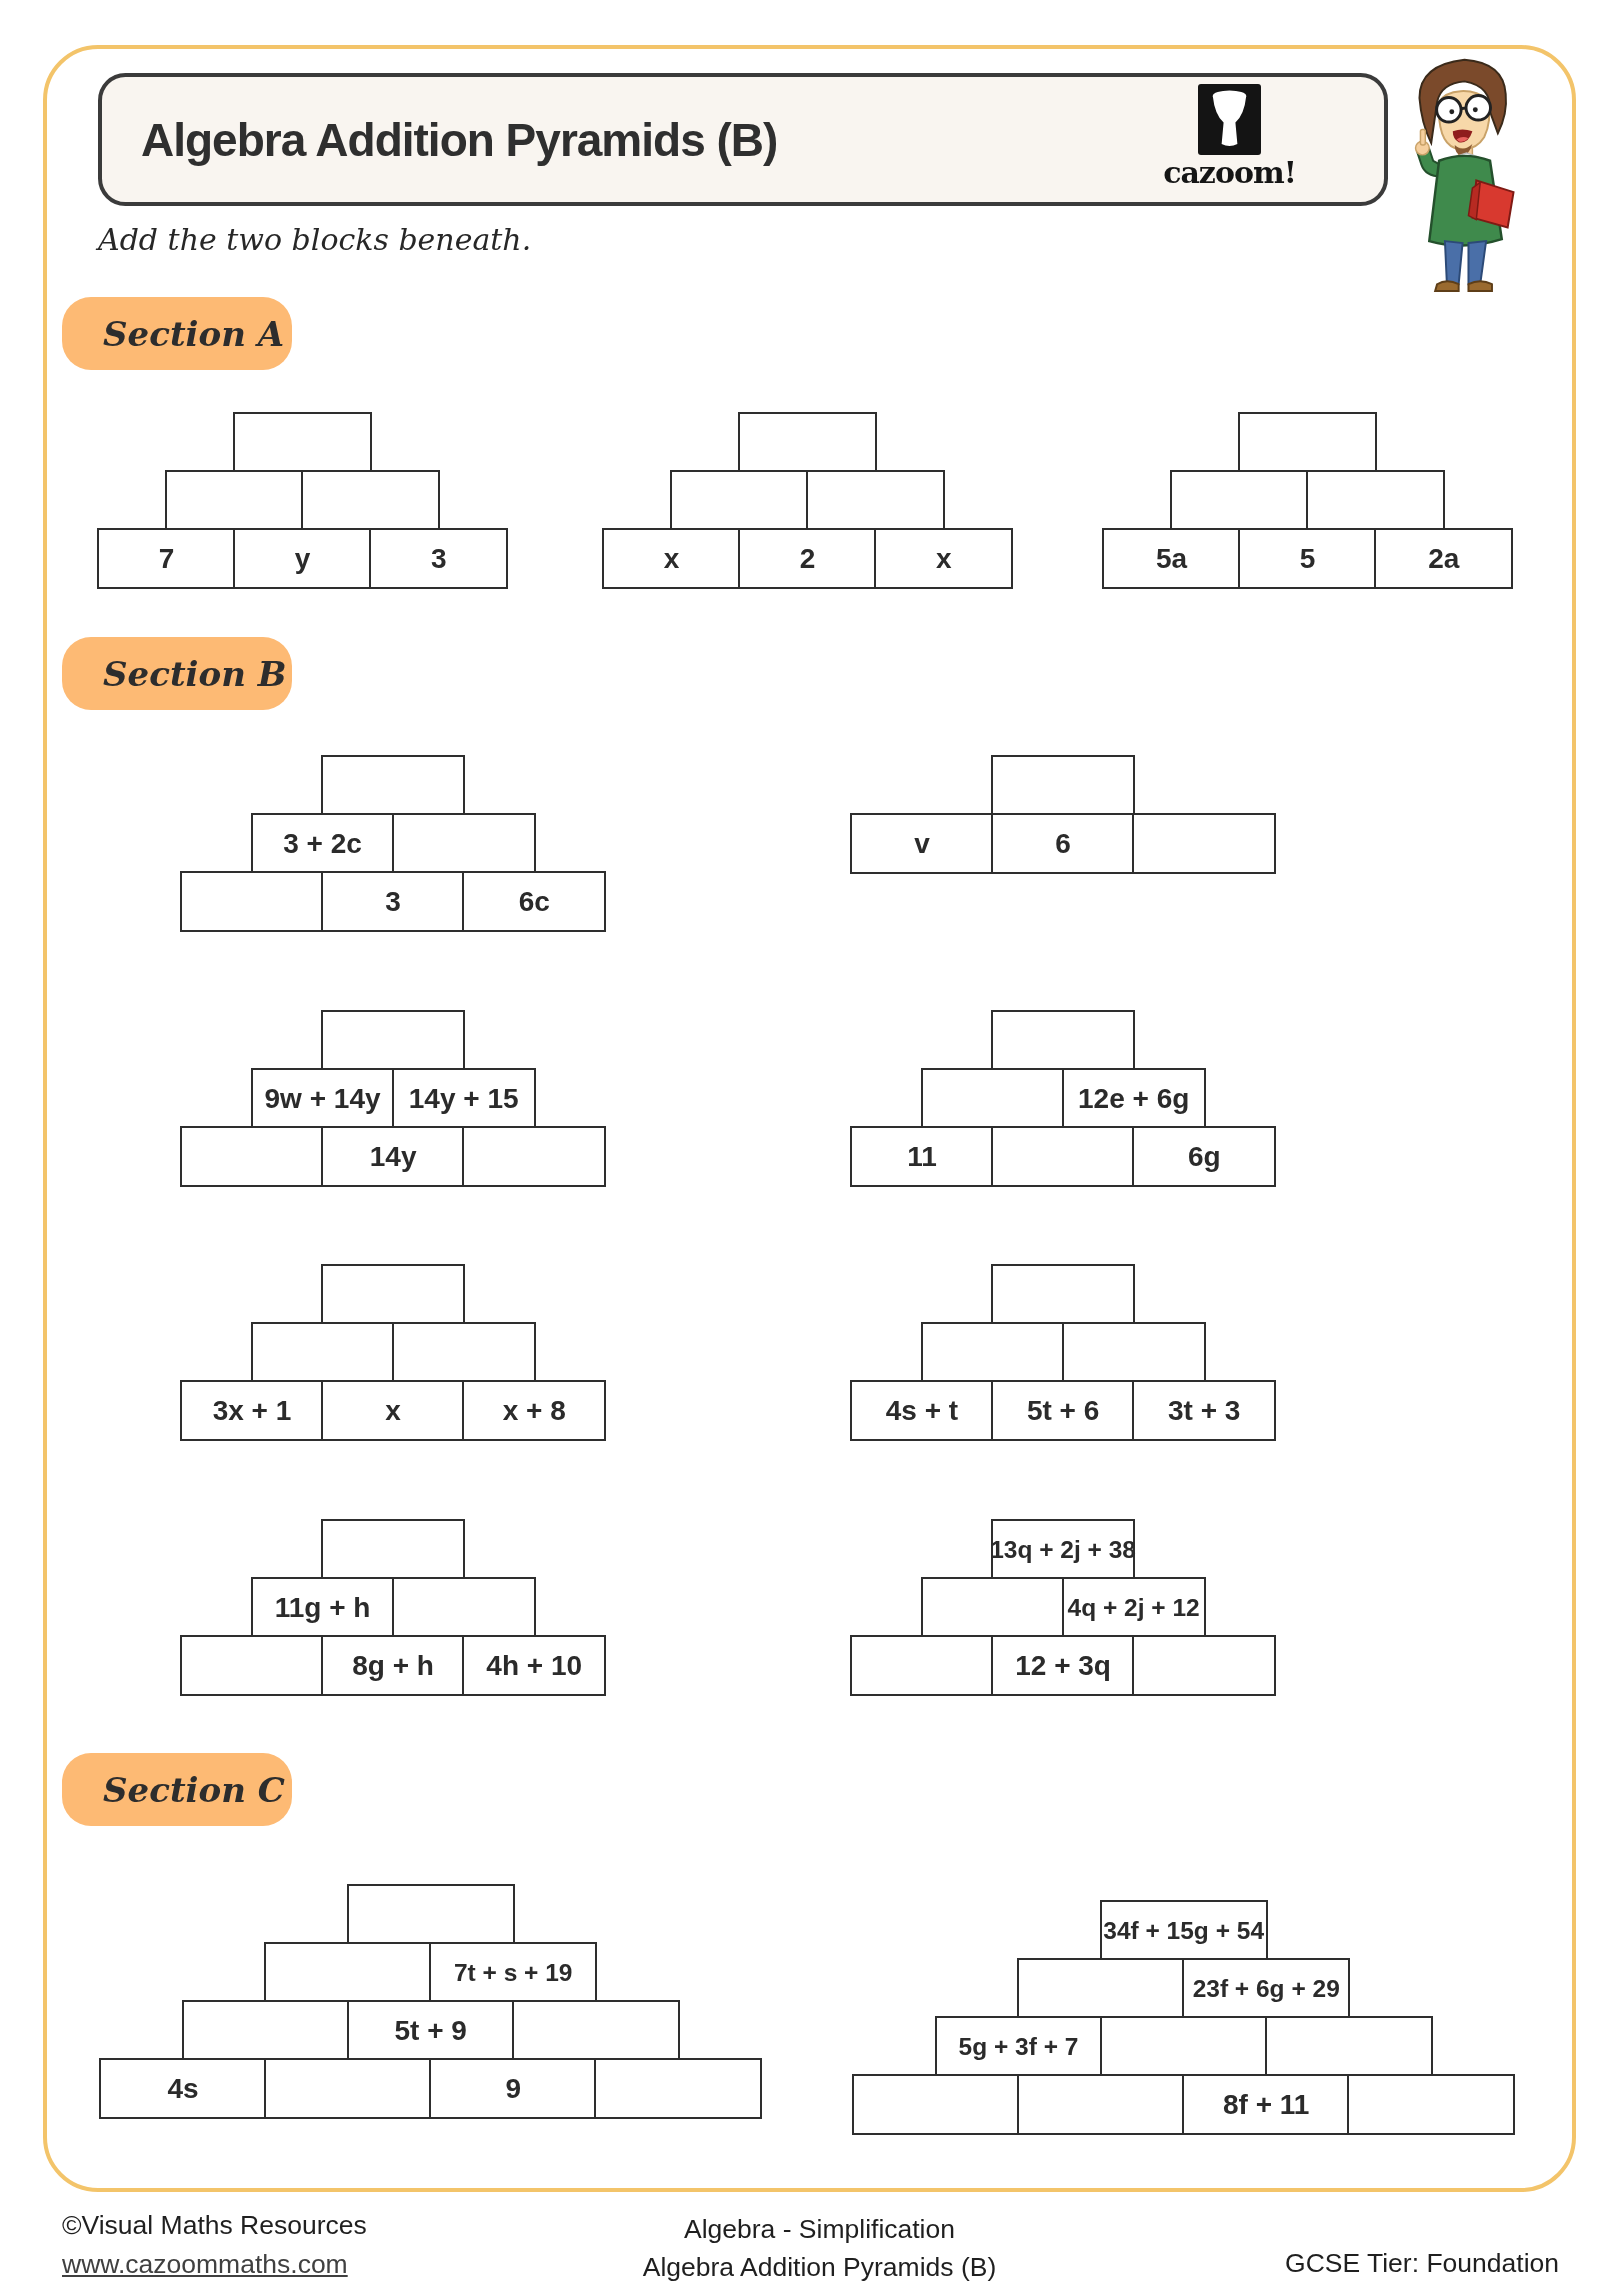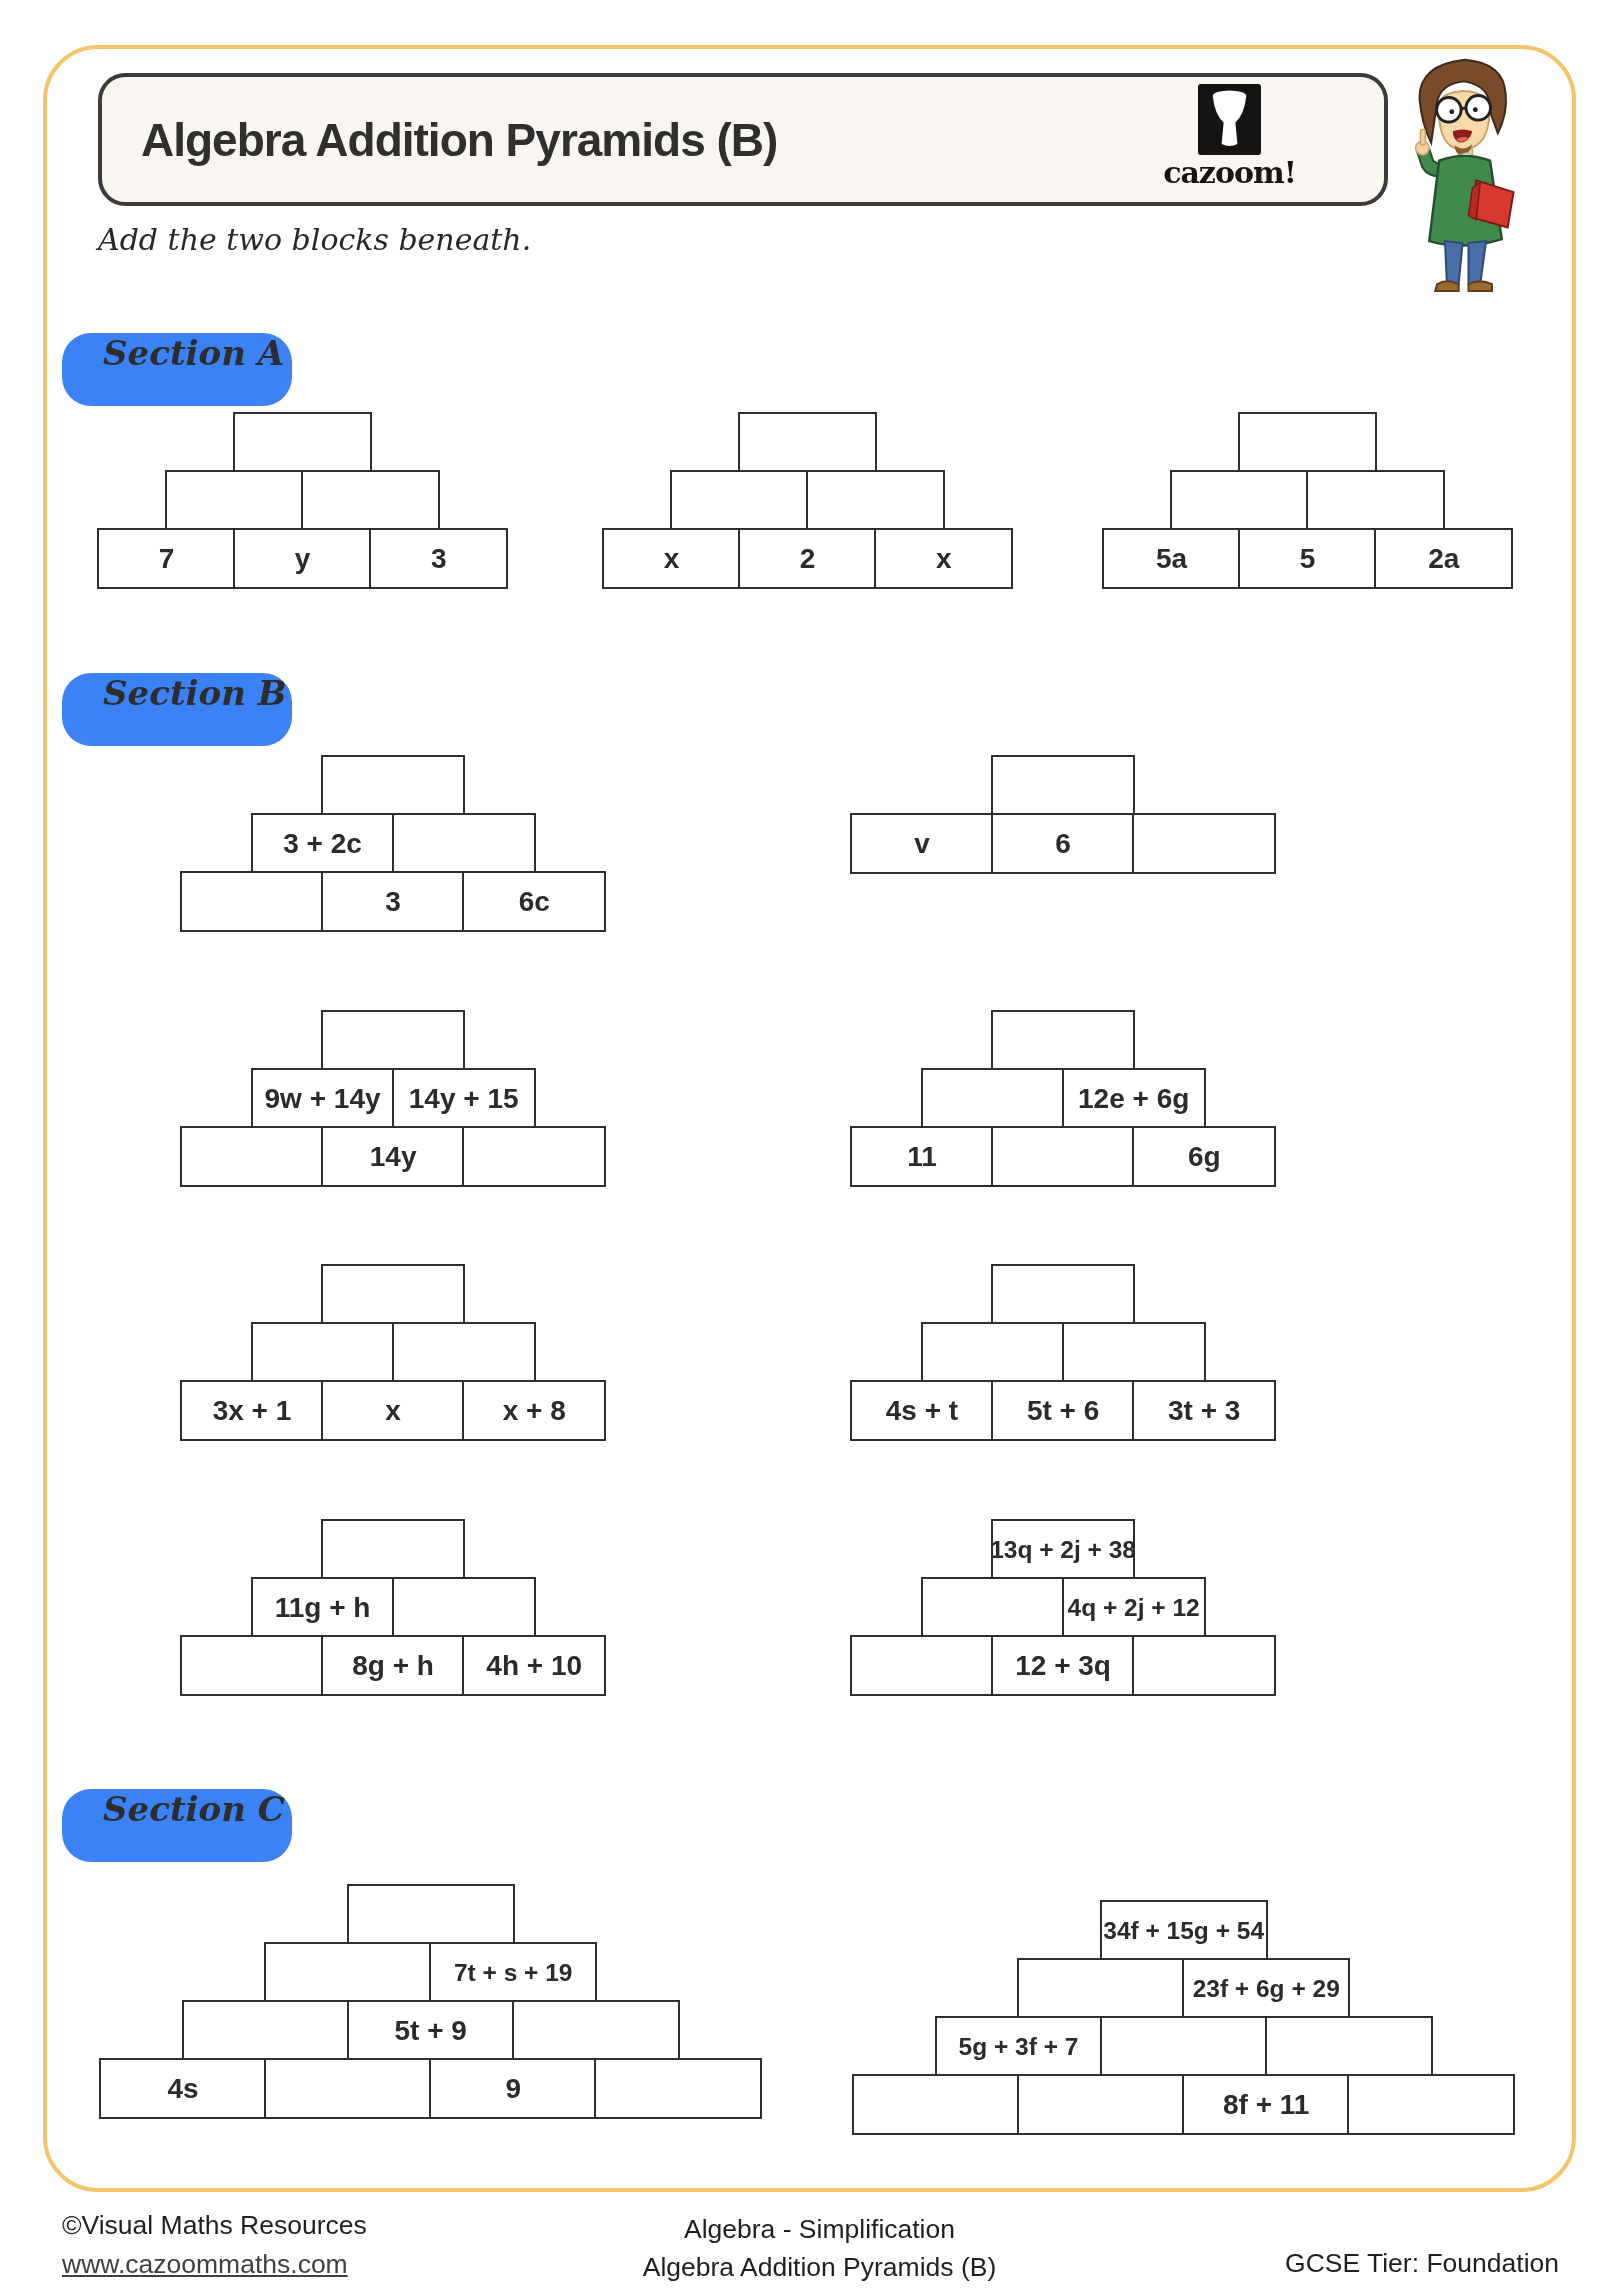--- a/index.html
+++ b/index.html
@@ -61,26 +61,25 @@
     left:98px;top:222px;
     font-family:"DejaVu Serif", serif;
     font-style:italic;
     font-size:30px;
     color:#272727;
   }
   .section-label{
     position:absolute;
     left:62px;
     width:230px;height:73px;
-    background:#3b82f6;
+    background:#fdba74;
     border-radius:29px;
     box-sizing:border-box;
-    display:flex;
+    display:flex;align-items:center;
     padding-left:41px;
-    margin-top:36px;
   }
   .section-label span{
     font-family:"DejaVu Serif", serif;
     font-style:italic;
     font-weight:bold;
     font-size:34px;
     color:#2D2D2D;
   }
   .label-a{top:297px;}
   .label-b{top:637px;}

